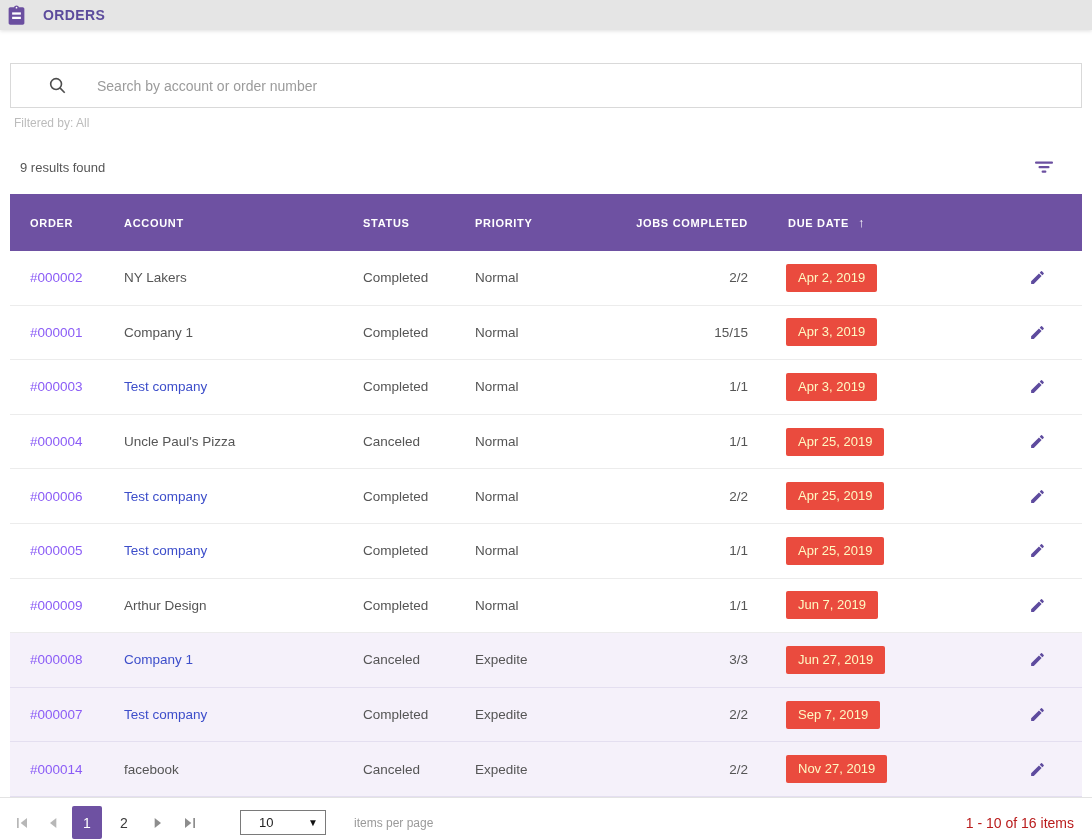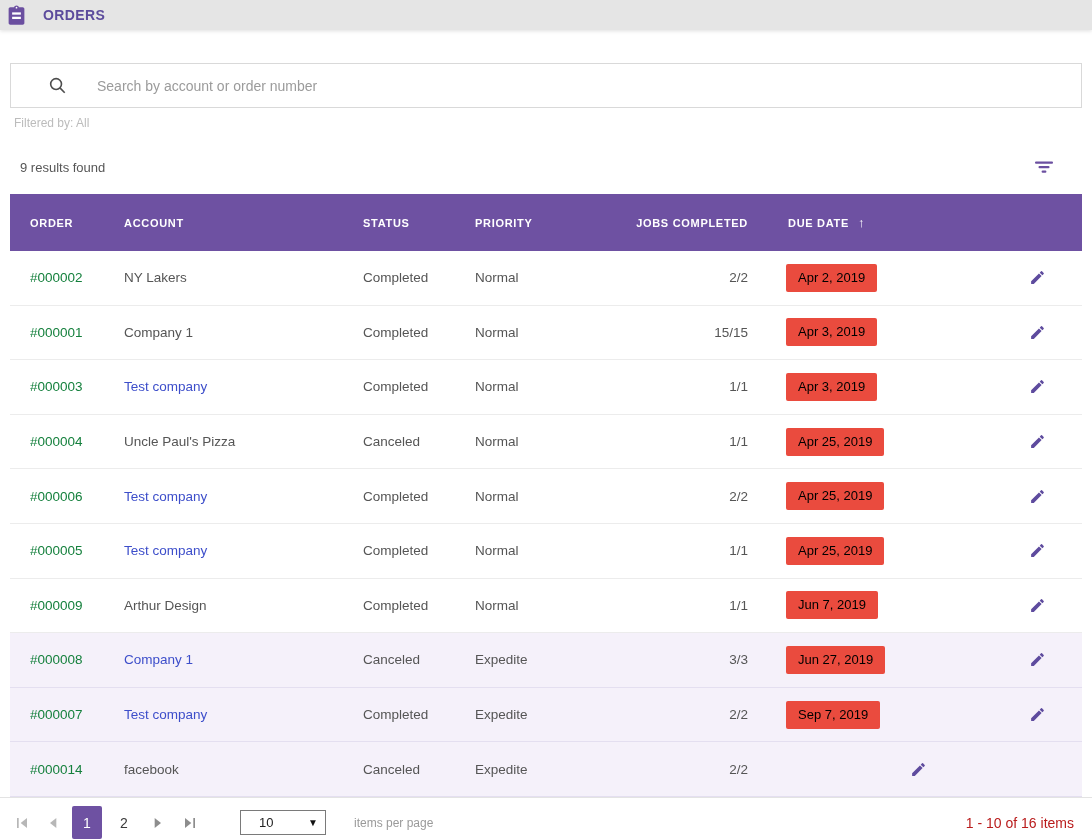--- a/index.html
+++ b/index.html
@@ -32,25 +32,25 @@
   .grid-cols { display:grid; grid-template-columns:94px 239px 112px 125px 168px 215px 1fr; align-items:center; }
   .thead { background:#6e51a2; height:57px; color:#fff; font-size:11px; font-weight:bold; letter-spacing:.7px; }
   .th { padding-left:20px; cursor:pointer; }
   .th.jobs { padding-left:0; text-align:right; }
   .th.due { padding-left:40px; display:flex; align-items:center; gap:9px; }
   .sort-arrow { font-size:13px; font-weight:normal; }
 
   .row { height:54.6px; border-bottom:1px solid #ececec; background:#fff; font-size:13.5px; color:#555; }
   .row.highlight { background:#f5f1fa; border-bottom-color:#e4dff0; }
   .cell { padding-left:20px; }
-  .cell.order { color:#15803d; }
+  .cell.order { color:#8b5cf6; }
   .cell.account.link { color:#3d4eca; cursor:pointer; }
   .cell.jobs { padding-left:0; text-align:right; }
   .cell.due { padding-left:38px; }
-  .due-badge { display:inline-block; background:#ea4b3e; color:#000000; font-size:13px;
+  .due-badge { display:inline-block; background:#ea4b3e; color:#fef9c3; font-size:13px;
                padding:6px 12px 7px; border-radius:2px; }
   .cell.edit { display:flex; justify-content:flex-end; padding-right:36px; }
   .edit-btn { cursor:pointer; display:flex; }
 
   
   .pager { height:51px; border-top:1px solid #e3e3e3; display:flex; align-items:center; padding:0 10px; background:#fff; }
   .pg-btn { width:24px; height:26px; display:flex; align-items:center; justify-content:center;
             margin-right:7px; cursor:pointer; }
   .pg-page { width:30px; height:33px; display:flex; align-items:center; justify-content:center;
              font-size:14px; color:#3a3a3a; margin-right:7px; cursor:pointer; border-radius:2px; }
@@ -275,20 +275,23 @@
       </span>
     </div>
   </div>
 
   <div class="row grid-cols highlight">
     <div class="cell order">#000014</div>
     <div class="cell account">facebook</div>
     <div class="cell status">Canceled</div>
     <div class="cell priority">Expedite</div>
     <div class="cell jobs">2/2</div>
+    <div class="cell due">
+      <span class="due-badge">Nov 27, 2019</span>
+    </div>
     <div class="cell edit">
       <span class="edit-btn">
         <svg width="17" height="17" viewBox="0 0 24 24">
           <path fill="#5e4b9e" d="M3 17.25V21h3.75L17.81 9.94l-3.75-3.75L3 17.25zM20.71 7.04c.39-.39.39-1.02 0-1.41l-2.34-2.34a1 1 0 0 0-1.41 0l-1.83 1.83 3.75 3.75 1.83-1.83z"></path>
         </svg>
       </span>
     </div>
   </div>
 </div>
 </div>

